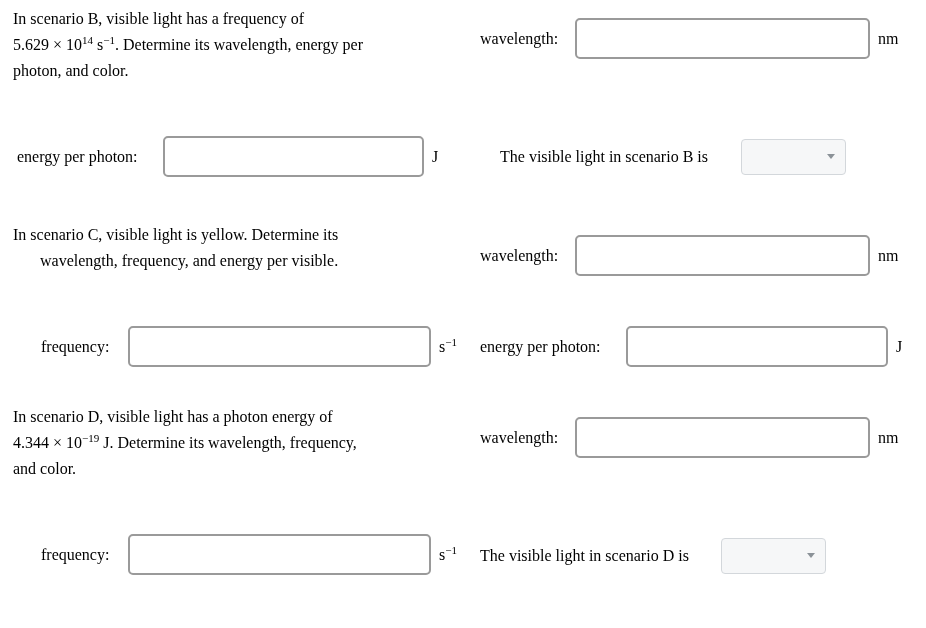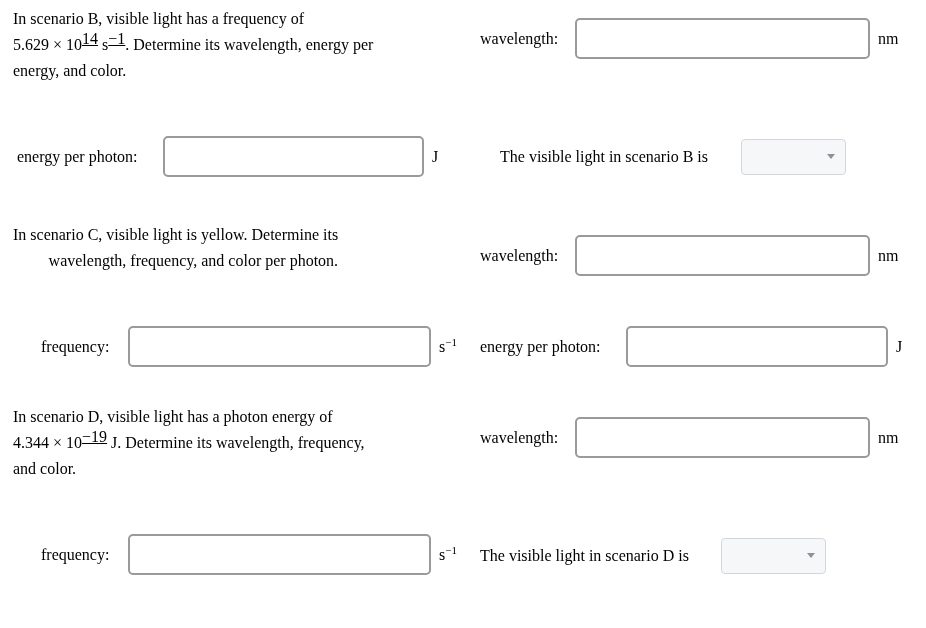--- a/index.html
+++ b/index.html
@@ -10,21 +10,21 @@
     --dropdown-bg:#f6f7f8;
     --dropdown-border:#d3d7db;
     --caret:#8b9298;
   }
   *{box-sizing:border-box;}
   html,body{margin:0;padding:0;background:var(--background);}
   body{font-family:"Liberation Serif","DejaVu Serif",serif;color:var(--text);font-size:16px;}
   .page{position:relative;width:926px;height:628px;background:var(--background);overflow:hidden;}
   .abs{position:absolute;margin:0;}
   .prompt{line-height:26px;font-size:16px;}
-  .prompt sup{font-size:16px;line-height:0;text-decoration:underline;}
+  .prompt sup{font-size:11px;line-height:0;}
   .field{display:flex;align-items:center;height:41px;justify-content:flex-end;}
   .field-sm{height:37px;}
   .lbl{display:inline-block;flex:0 0 auto;white-space:nowrap;}
   .w95{width:95px;}
   .w146{width:146px;}
   .w87{width:87px;margin-left:24px;}
   .w241{width:241px;}
   .inp{flex:0 0 auto;height:41px;border:2px solid var(--input-border);border-radius:5px;
        background:var(--input-bg);padding:0 8px;font-family:inherit;font-size:15px;outline:none;}
   .iw295{width:295px;}
@@ -41,21 +41,21 @@
          border-top:5px solid var(--caret);}
 </style>
 </head>
 <body>
 
 <div class="page">
 
   <p class="prompt abs" style="left:13px;top:6px;">
     <span>In scenario B, visible light has a frequency of</span><br>
     <span>5.629 × 10</span><sup>14</sup><span> s</span><sup>−1</sup><span>. Determine its wavelength, energy per</span><br>
-    <span>energy, and color.</span>
+    <span>photon, and color.</span>
   </p>
 
   <div class="field abs" style="left:480px;top:18px;">
     <span class="lbl w95">wavelength:</span>
     <input class="inp iw295" type="text" value="" style="">
     <span class="unit">nm</span>
   </div>
 
   <div class="field abs" style="left:17px;top:136px;">
     <span class="lbl w146">energy per photon:</span>
@@ -66,21 +66,21 @@
   <div class="field field-sm abs" style="left:500px;top:138px;">
     <span class="lbl w241">The visible light in scenario B is</span>
     <div class="dropdown">
       <span class="dd-value"></span>
       <span class="caret"></span>
     </div>
   </div>
 
   <p class="prompt abs" style="left:13px;top:222px;text-align:right;">
     <span>In scenario C, visible light is yellow. Determine its</span><br>
-    <span>wavelength, frequency, and color per photon.</span>
+    <span>wavelength, frequency, and energy per visible.</span>
   </p>
 
   <div class="field abs" style="left:480px;top:235px;">
     <span class="lbl w95">wavelength:</span>
     <input class="inp iw295" type="text" value="" style="">
     <span class="unit">nm</span>
   </div>
 
   <div class="field abs" style="left:17px;top:326px;">
     <span class="lbl w87">frequency:</span>

